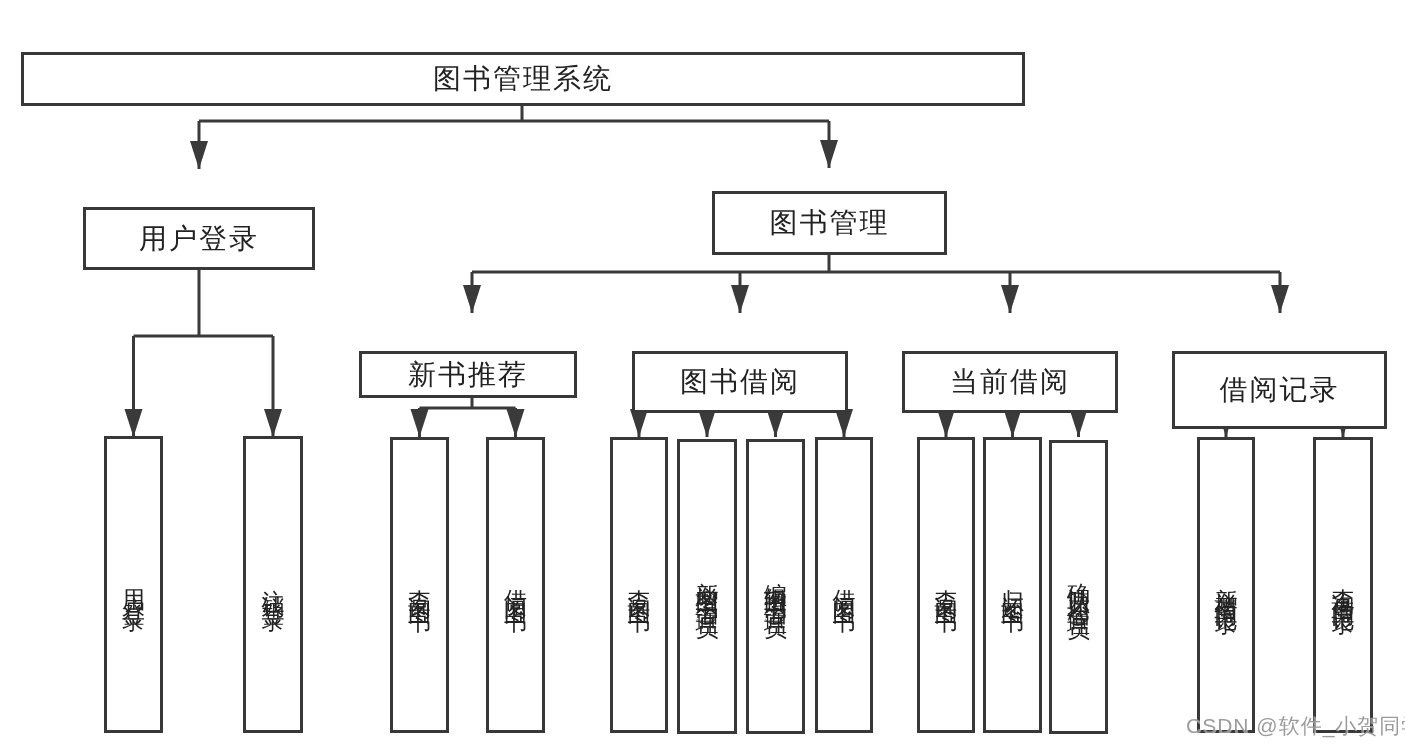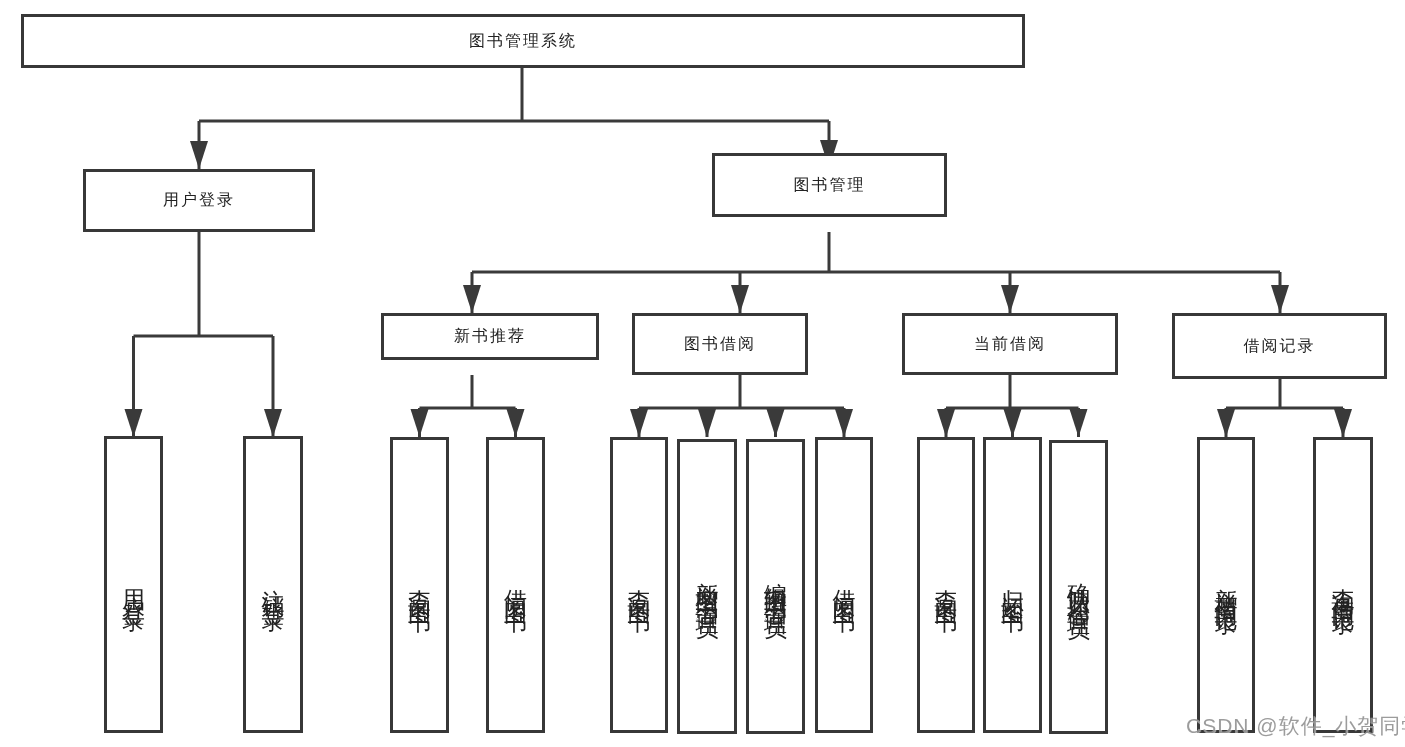--- a/index.html
+++ b/index.html
@@ -20,21 +20,21 @@
   .node {
     position: absolute;
     box-sizing: border-box;
     border: 3px solid #383838;
     background: #ffffff;
     display: flex;
     align-items: center;
     justify-content: center;
     color: #222222;
   }
-  .h-node { font-size: 16px; letter-spacing: 2px; white-space: nowrap; }
+  .h-node { font-size: 28px; letter-spacing: 2px; white-space: nowrap; margin-top: 38px; }
   .v-node span {
     writing-mode: vertical-rl;
     text-orientation: mixed;
     font-size: 23px;
     letter-spacing: 7px;
     line-height: 1;
     white-space: nowrap;
   }
   .v-node.long span { letter-spacing: 5px; }
   #watermark {
@@ -109,24 +109,24 @@
     <polygon class="arrow" points="1069.5,409 1087.5,409 1078.5,437"></polygon>
     <polygon class="arrow" points="1217,409 1235,409 1226,437"></polygon>
     <polygon class="arrow" points="1334,409 1352,409 1343,437"></polygon>
   </svg>
 
   <div class="node h-node" style="left:21px; top:14px; width:1004px; height:54px;">图书管理系统</div>
 
   <div class="node h-node" style="left:83px; top:169px; width:232px; height:63px;">用户登录</div>
   <div class="node h-node" style="left:712px; top:153px; width:235px; height:64px;">图书管理</div>
 
-  <div class="node h-node" style="left:381px; top:313px; width:218px; height:47px;">新书推荐</div>
-  <div class="node h-node" style="left:632px; top:313px; width:176px; height:62px;">图书借阅</div>
+  <div class="node h-node" style="left:359px; top:313px; width:218px; height:47px;">新书推荐</div>
+  <div class="node h-node" style="left:632px; top:313px; width:216px; height:62px;">图书借阅</div>
   <div class="node h-node" style="left:902px; top:313px; width:216px; height:62px;font-family:Liberation Mono, monospace;">当前借阅</div>
-  <div class="node h-node" style="left:1172px; top:313px; width:215px; height:66px;">借阅记录</div>
+  <div class="node h-node" style="left:1172px; top:313px; width:215px; height:78px;">借阅记录</div>
 
   <div class="node v-node" style="left:104px; top:436px; width:59px; height:297px;">
     <span>用户登录</span>
   </div>
   <div class="node v-node" style="left:243px; top:436px; width:60px; height:297px;">
     <span>注销登录</span>
   </div>
 
   <div class="node v-node" style="left:390px; top:437px; width:59px; height:296px;">
     <span>查询图书</span>

